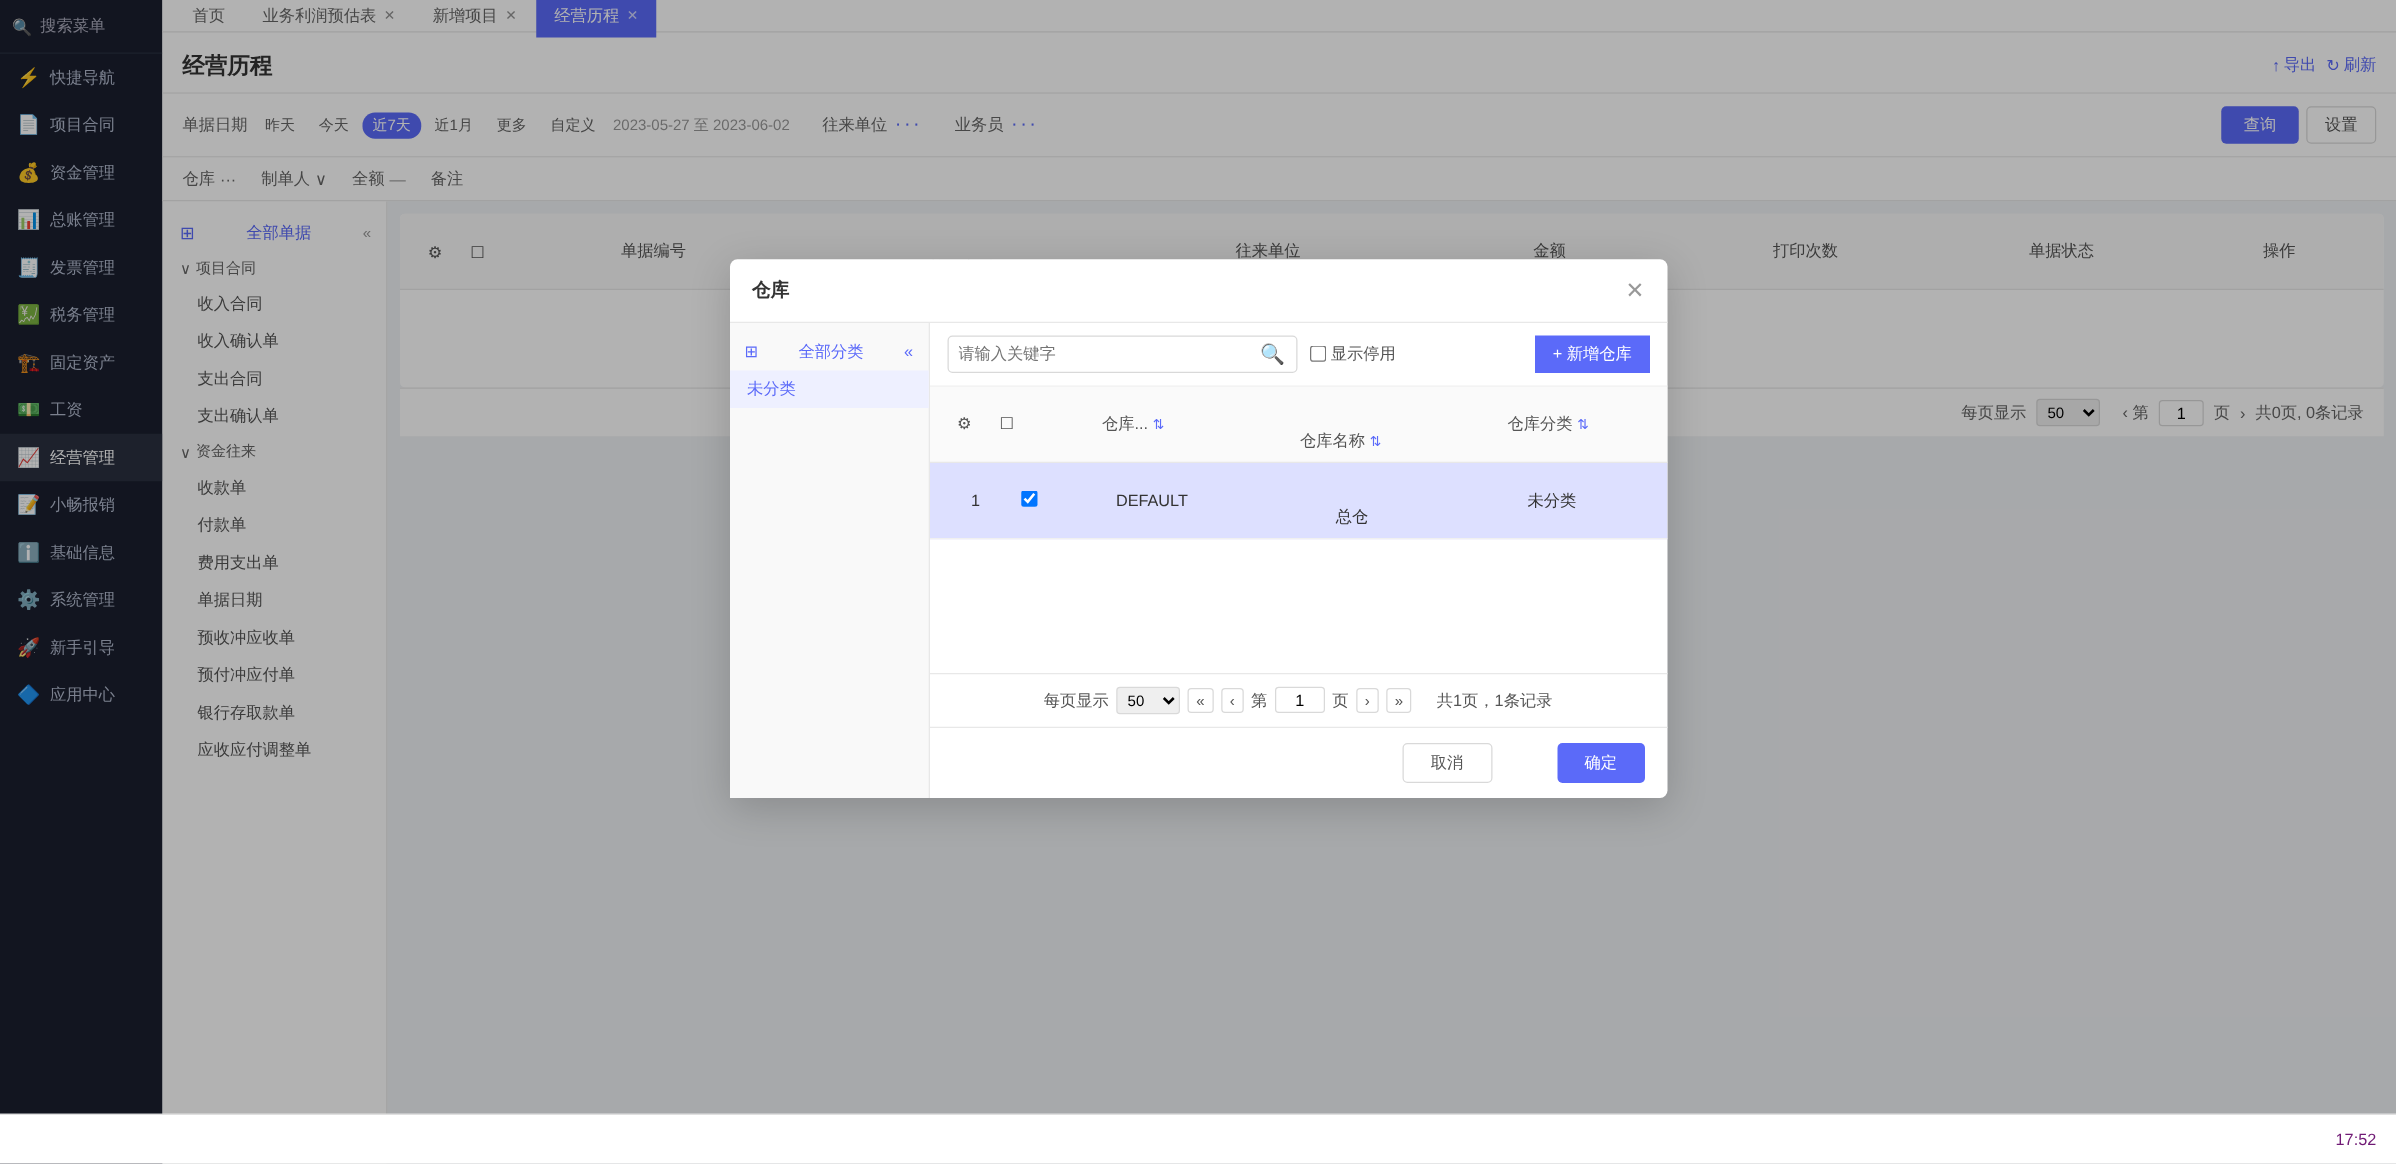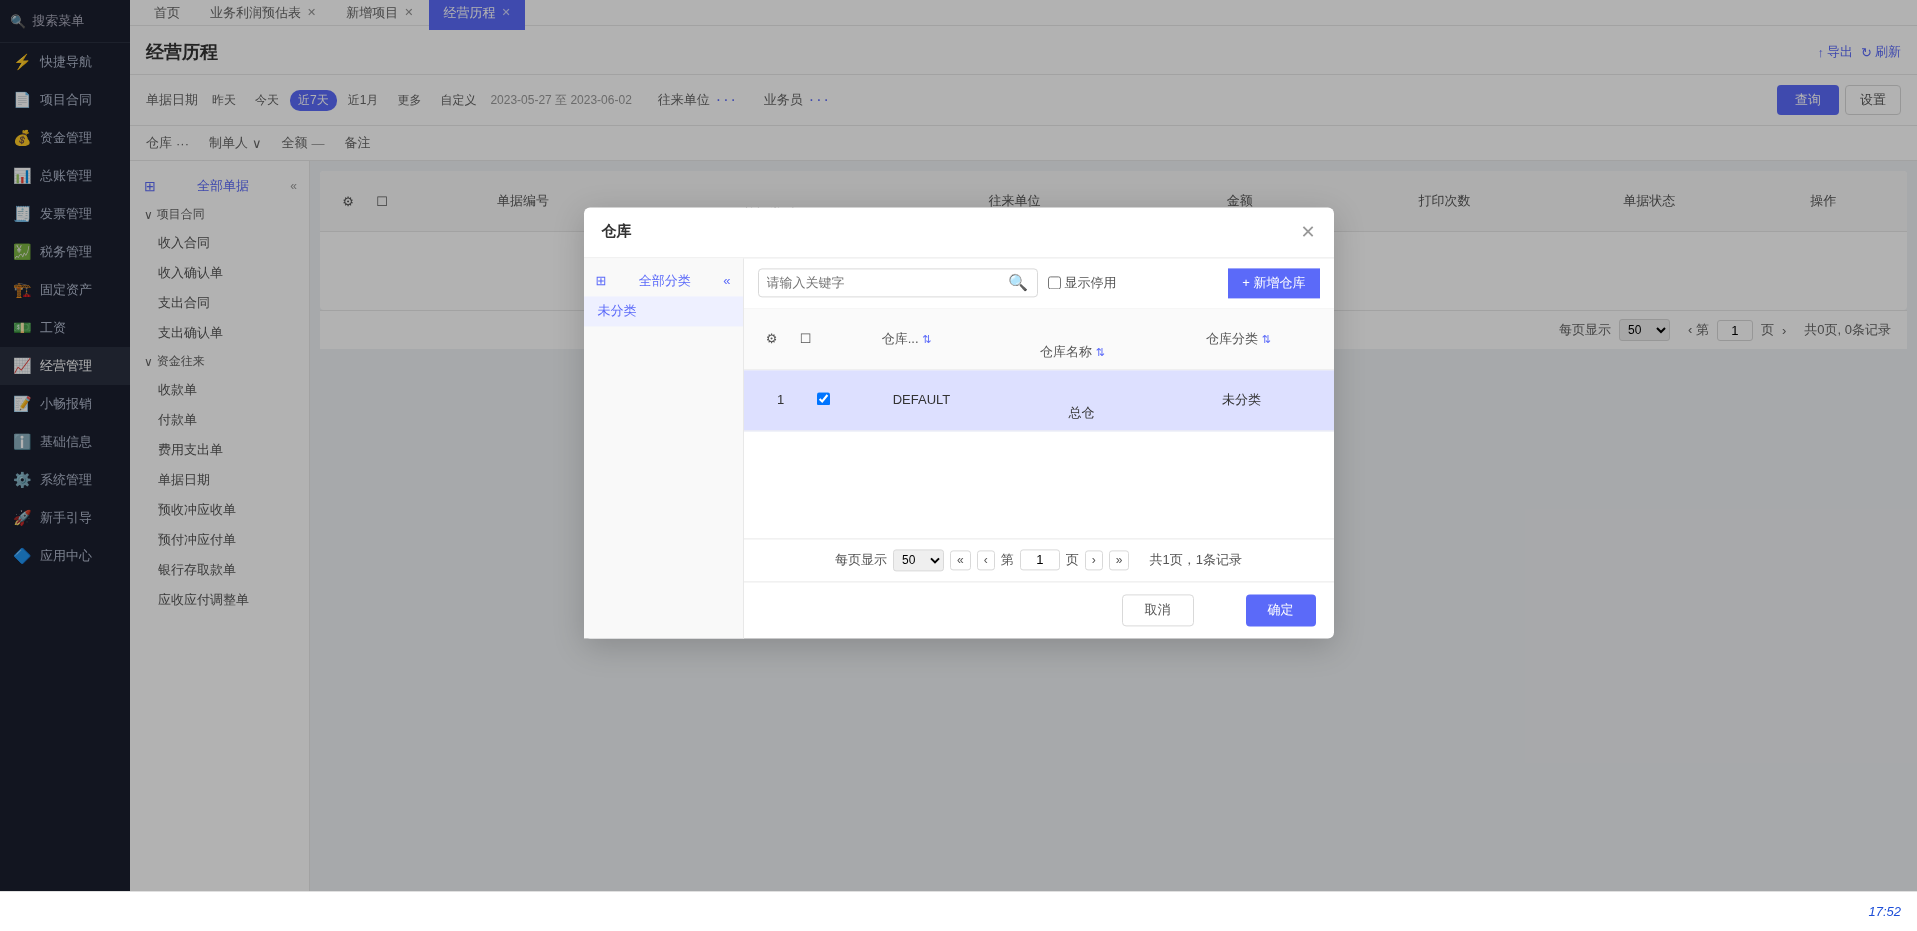--- a/index.html
+++ b/index.html
@@ -233,21 +233,21 @@
       border: 1px solid #d9d9d9; border-radius: 3px; padding: 2px 4px; font-size: 12px;
     }
 
     
     .taskbar {
       position: absolute; bottom: 0; left: 0; width: 1917px; height: 40px;
       background: #fff; border-top: 1px solid #e0e0e0; display: flex; align-items: center;
       justify-content: space-between; padding: 0 16px; font-size: 12px; z-index: 300;
     }
     .taskbar-right { display: flex; align-items: center; gap: 8px; }
-    .taskbar-time { font-size: 13px; color: #1d4ed8; font-weight: 500; font-style: italic; }
+    .taskbar-time { font-size: 13px; color: #701a75; font-weight: 500; }
 
     .no-data-text { padding: 30px; text-align: center; color: #999; font-size: 13px; }
   </style>
 </head>
 <body>
 
 <div class="sidebar">
   <div class="sidebar-search">
     <span>🔍</span>
     <span>搜索菜单</span>
@@ -443,21 +443,21 @@
 
       <div class="bottom-bar">
         <span>每页显示</span>
         <select class="per-page-select">
           <option>50</option><option>100</option><option>200</option>
         </select>
         <span style="margin-left:10px;">‹ 第</span>
         <input type="text" class="page-num-input" value="1" style="width: 36px;">
         <span>页</span>
         <span>›</span>
-        <span style="margin-left:10px;">共0页, 0条记录</span>
+        <span style="">共0页, 0条记录</span>
       </div>
     </div>
   </div>
 </div>
 
 <div class="overlay"></div>
 
 <div class="modal">
   <div class="modal-header">
     <span class="modal-title">仓库</span>

